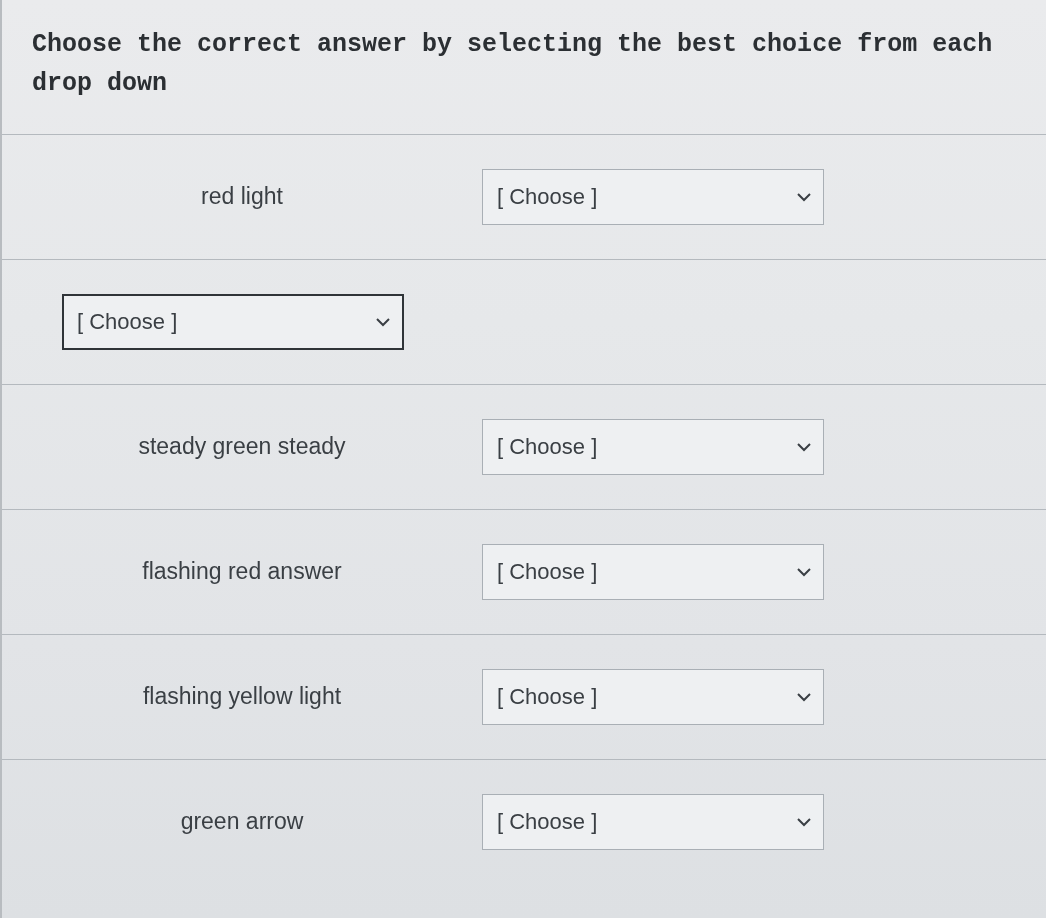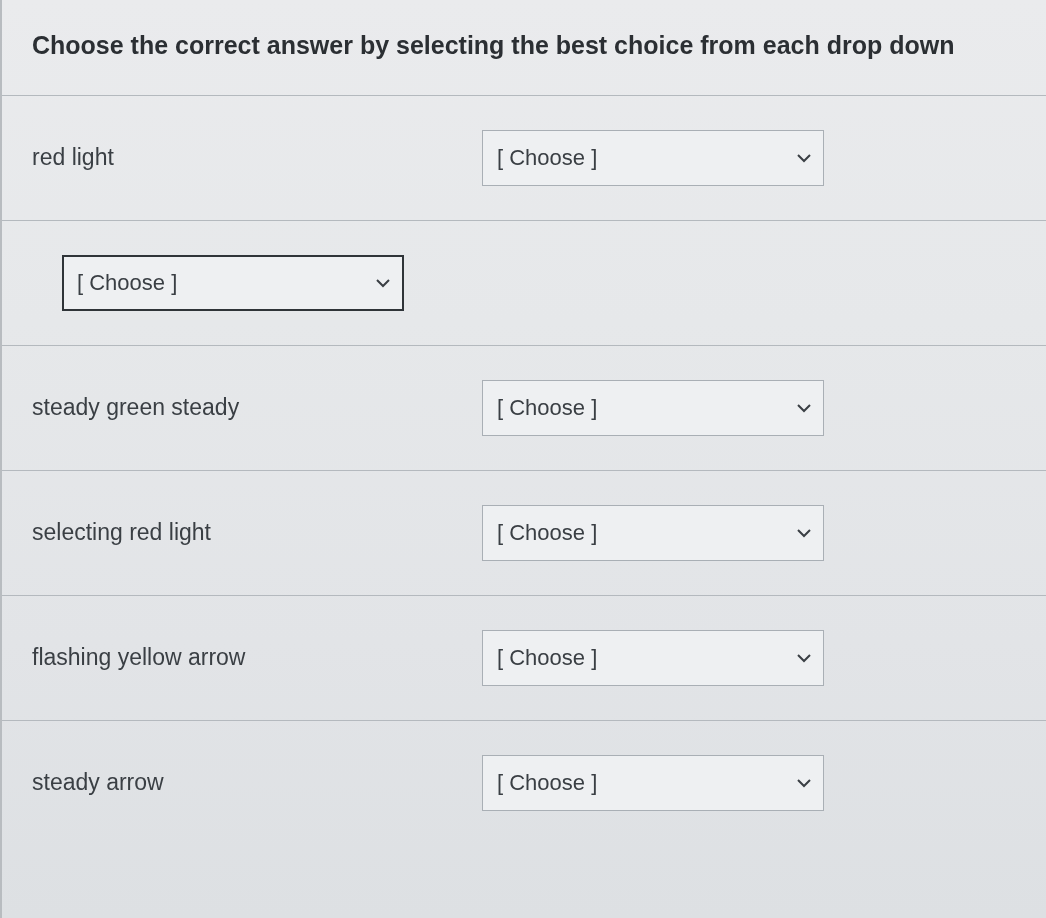--- a/index.html
+++ b/index.html
@@ -21,36 +21,38 @@
       border-left: 2px solid #b8bcc0;
       padding: 0;
     }
     .instruction-block {
       padding: 26px 30px 30px 30px;
       color: #2b2f33;
       font-weight: 600;
       font-size: 25px;
       line-height: 1.55;
       border-bottom: 1px solid #b4b9be;
+      font-family: Liberation Mono, monospace;
     }
     .row {
       display: flex;
       align-items: center;
       padding: 34px 30px 34px 30px;
       border-bottom: 1px solid #b4b9be;
     }
     .row:last-child {
       border-bottom: none;
     }
     .label-cell {
       width: 420px;
       flex: 0 0 420px;
       color: #3a3f44;
       font-size: 23px;
       font-weight: 500;
+      text-align: center;
     }
     .select-wrapper {
       position: relative;
       width: 372px;
       padding-left: 30px;
     }
     .select-box {
       width: 100%;
       height: 56px;
       background: #eef0f2;
@@ -122,49 +124,49 @@
         <span class="chevron">
           <svg width="14" height="10" viewBox="0 0 14 10">
               <path d="M1 2 L7 8 L13 2" stroke="#3a3f44" stroke-width="2" fill="none"></path>
             </svg>
         </span>
       </div>
     </div>
   </div>
 
   <div class="row">
-    <div class="label-cell">selecting red light</div>
+    <div class="label-cell">flashing red answer</div>
     <div class="select-wrapper">
       <div class="select-box">
         <span>[ Choose ]</span>
         <span class="chevron">
           <svg width="14" height="10" viewBox="0 0 14 10">
               <path d="M1 2 L7 8 L13 2" stroke="#3a3f44" stroke-width="2" fill="none"></path>
             </svg>
         </span>
       </div>
     </div>
   </div>
 
   <div class="row">
-    <div class="label-cell">flashing yellow arrow</div>
+    <div class="label-cell">flashing yellow light</div>
     <div class="select-wrapper">
       <div class="select-box">
         <span>[ Choose ]</span>
         <span class="chevron">
           <svg width="14" height="10" viewBox="0 0 14 10">
               <path d="M1 2 L7 8 L13 2" stroke="#3a3f44" stroke-width="2" fill="none"></path>
             </svg>
         </span>
       </div>
     </div>
   </div>
 
   <div class="row">
-    <div class="label-cell">steady arrow</div>
+    <div class="label-cell">green arrow</div>
     <div class="select-wrapper">
       <div class="select-box">
         <span>[ Choose ]</span>
         <span class="chevron">
           <svg width="14" height="10" viewBox="0 0 14 10">
               <path d="M1 2 L7 8 L13 2" stroke="#3a3f44" stroke-width="2" fill="none"></path>
             </svg>
         </span>
       </div>
     </div>

